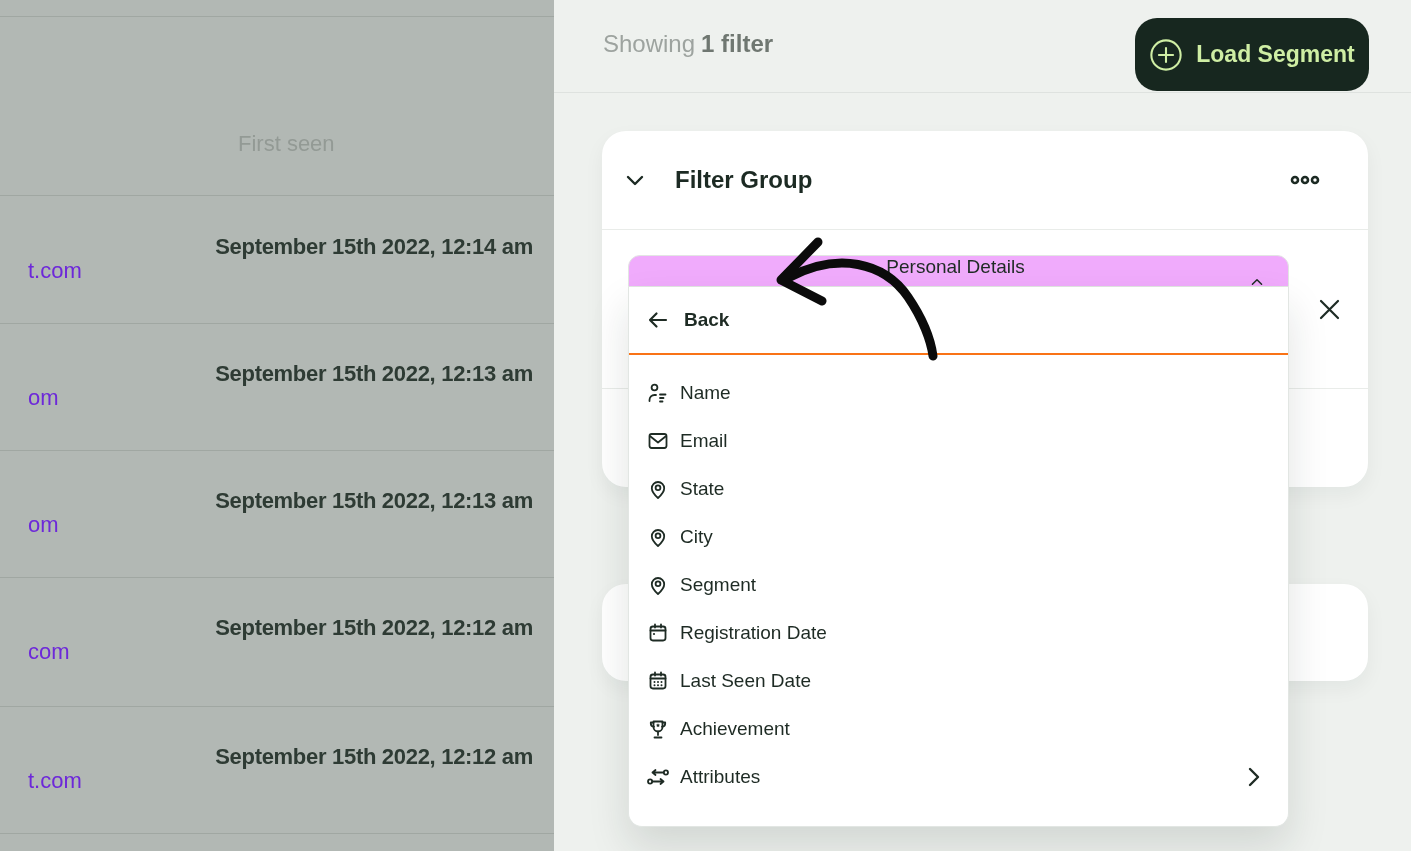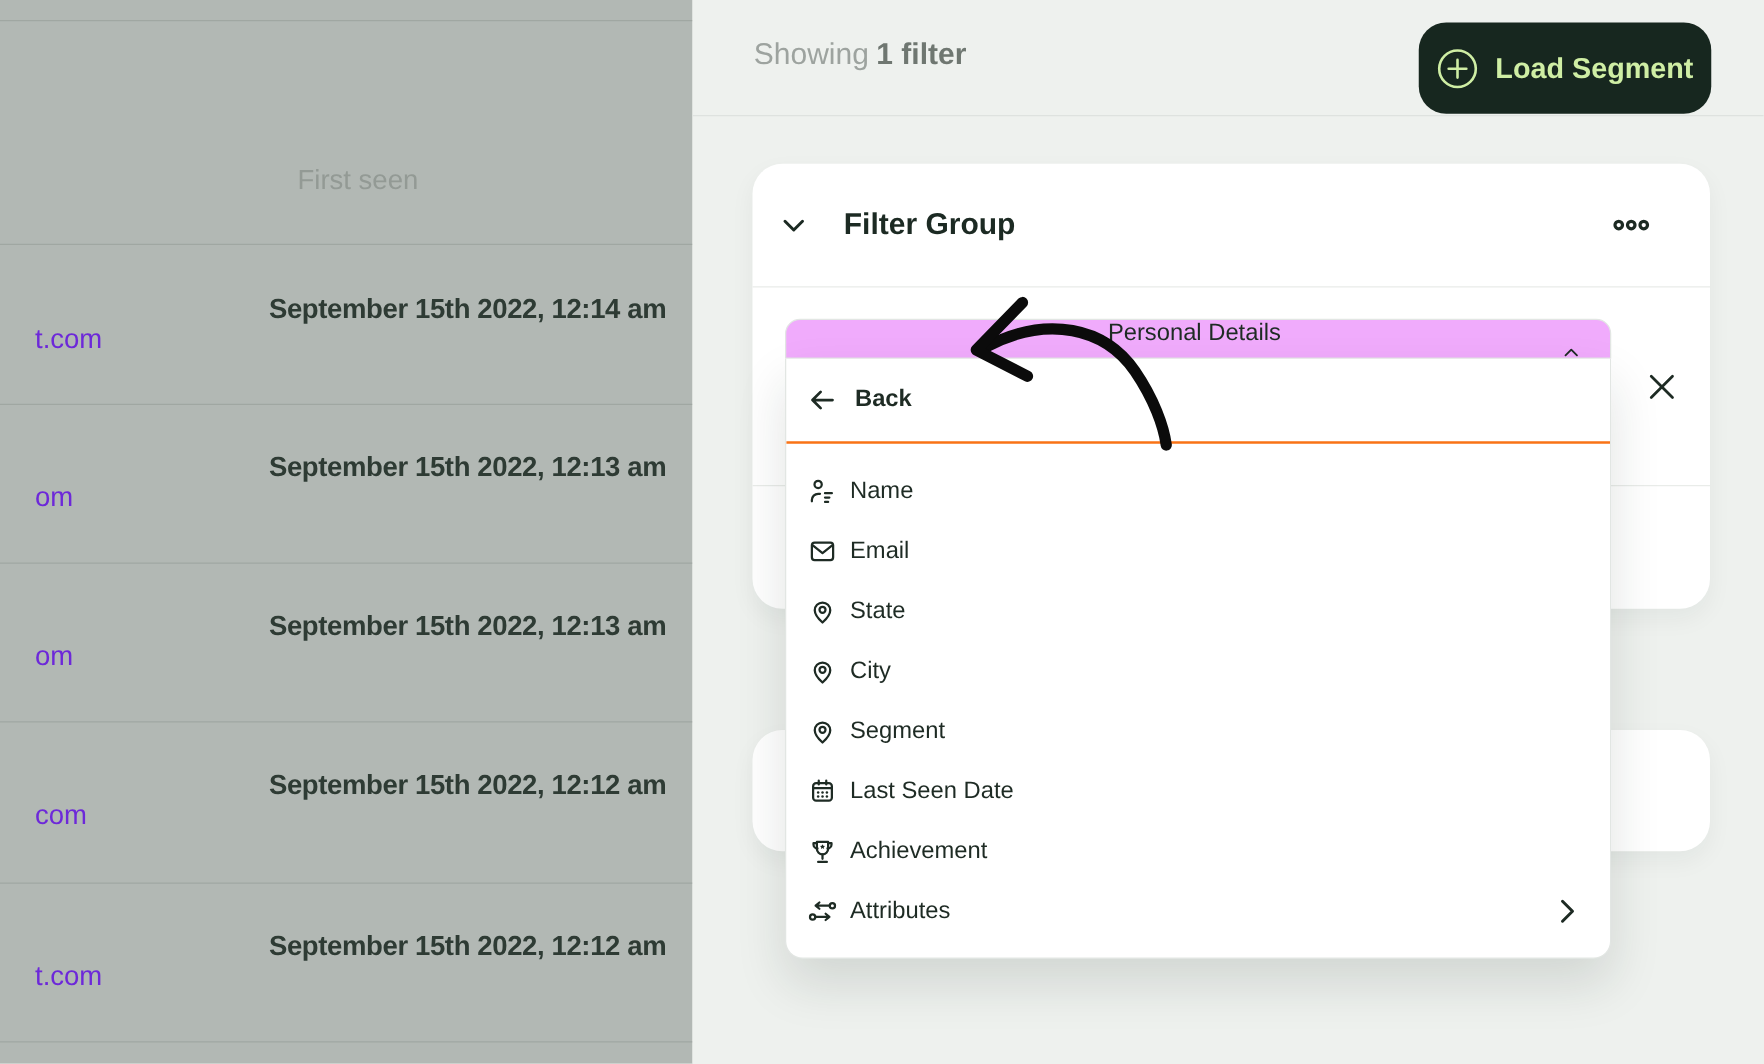--- a/index.html
+++ b/index.html
@@ -56,21 +56,21 @@
   .menu { background:#fff; border:1px solid #e2e6e3; border-top:none;
           border-radius:0 0 14px 14px; box-shadow:0 20px 40px rgba(20,40,30,0.13);
           overflow:hidden; }
   .menu-back { height:68px; display:flex; align-items:center; gap:13px;
                padding:0 14px 0 16px; border-bottom:2px solid #f97316;
                font-size:19px; font-weight:700; color:#1e2b24; width:100%;
                background:none; border-left:none; border-right:none; border-top:none;
                cursor:pointer; font-family:"Liberation Sans", sans-serif; }
   .menu-back svg { width:26px; height:24px; stroke:#1e2b24; fill:none;
                    stroke-width:2.2; stroke-linecap:round; stroke-linejoin:round; }
-  .menu-items { list-style:none; padding:14px 0 13px; }
+  .menu-items { list-style:none; padding:14px 0 25px; }
   .menu-item { height:48px; display:flex; align-items:center;
                padding:0 28px 0 17px; font-size:19px; color:#1e2b24; cursor:pointer; }
   .menu-item .mi-icon { width:24px; height:24px; flex:0 0 24px; display:flex; }
   .menu-item .mi-icon svg { width:24px; height:24px; stroke:#1e2b24; fill:none;
                  stroke-width:1.8; stroke-linecap:round; stroke-linejoin:round; }
   .menu-item .mi-label { margin-left:10px; }
   .menu-item .sub { margin-left:auto; display:flex; }
   .menu-item .sub svg { width:12px; height:20px; stroke:#1e2b24; fill:none;
                         stroke-width:2.4; stroke-linecap:round; stroke-linejoin:round; }
   .dotfill { fill:#1e2b24; stroke:none; }
@@ -219,20 +219,30 @@
           <li class="menu-item">
             <span class="mi-icon">
               <svg viewBox="0 0 24 24">
                 <path d="M12 21c-3.8-3.4-6.2-6.6-6.2-9.8a6.2 6.2 0 0 1 12.4 0c0 3.2-2.4 6.4-6.2 9.8z"></path>
                 <circle cx="12" cy="10.8" r="2.4"></circle>
               </svg>
             </span>
             <span class="mi-label">Segment</span>
           </li>
 
+          <li class="menu-item">
+            <span class="mi-icon">
+              <svg viewBox="0 0 24 24">
+                <rect x="4.5" y="5.5" width="15" height="14" rx="2.4"></rect>
+                <path d="M4.5 9.5h15M9 3.5v3M15 3.5v3"></path>
+                <circle class="dotfill" cx="8" cy="13" r="1.1"></circle>
+              </svg>
+            </span>
+            <span class="mi-label">Registration Date</span>
+          </li>
 
           <li class="menu-item">
             <span class="mi-icon">
               <svg viewBox="0 0 24 24">
                 <rect x="4.5" y="5.5" width="15" height="14" rx="2.4"></rect>
                 <path d="M4.5 9.5h15M9 3.5v3M15 3.5v3"></path>
                 <circle class="dotfill" cx="8.5" cy="13" r="1"></circle>
                 <circle class="dotfill" cx="12" cy="13" r="1"></circle>
                 <circle class="dotfill" cx="15.5" cy="13" r="1"></circle>
                 <circle class="dotfill" cx="8.5" cy="16.2" r="1"></circle>

